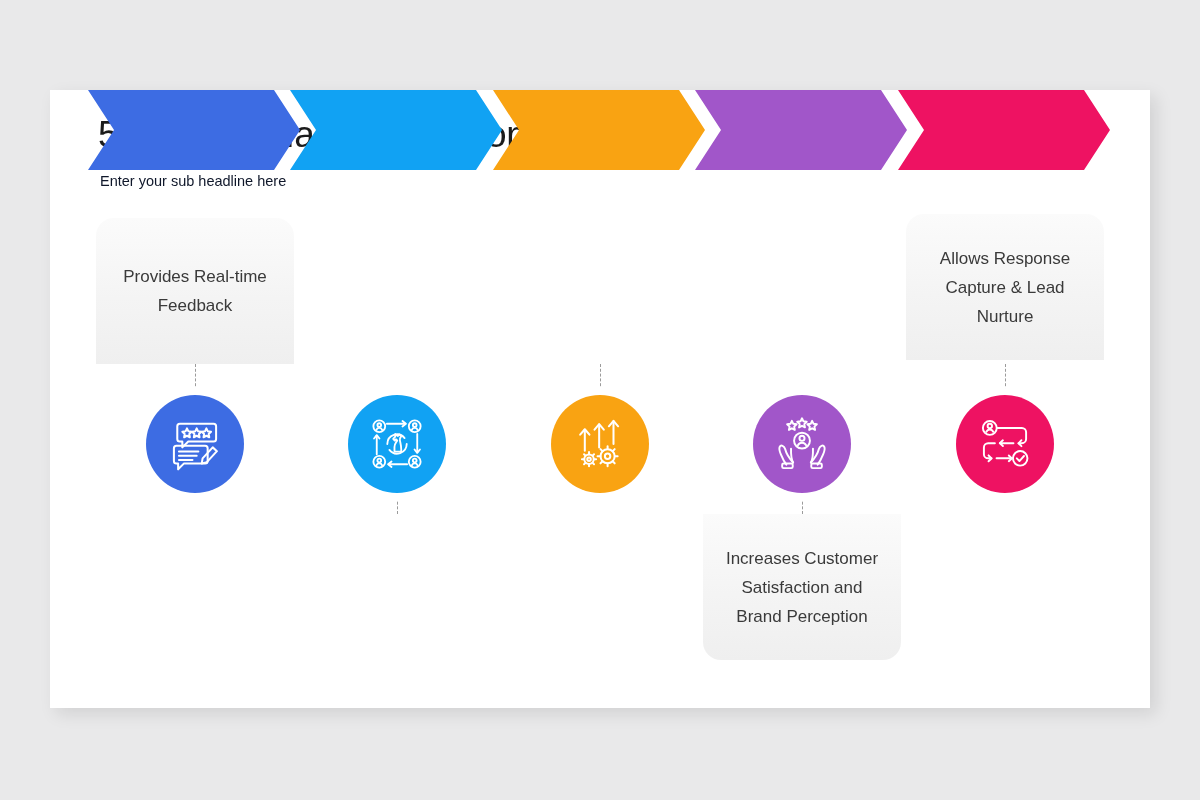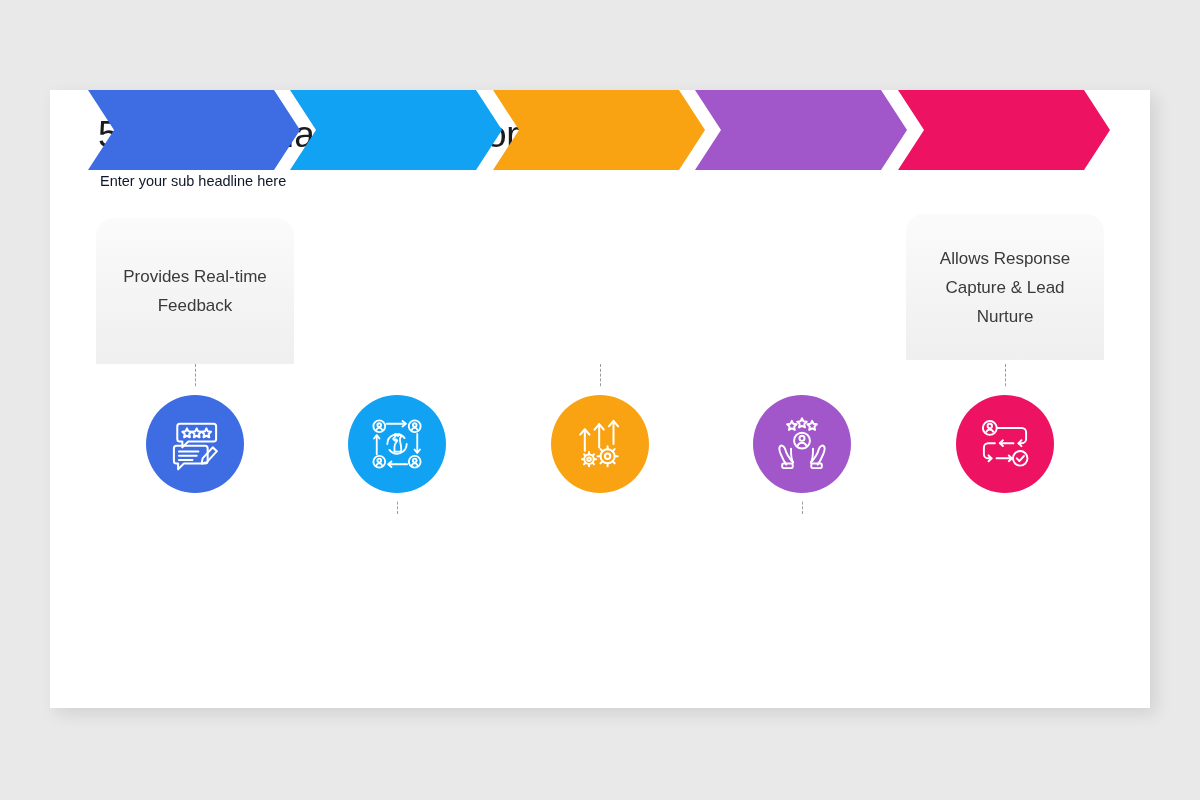--- a/index.html
+++ b/index.html
@@ -152,20 +152,23 @@
       <div class="node" style="left: 501px; top: 305px; background: rgb(249, 163, 18);">
         <svg viewBox="0 0 64 64">
           <use href="#ic-growth-arrows-gears-icon"></use>
         </svg>
       </div>
       <div class="dash" style="left: 752px; top: 407px; height: 17px;"></div>
       <div class="node" style="left: 703px; top: 305px; background: rgb(161, 86, 201);">
         <svg viewBox="0 0 64 64">
           <use href="#ic-hands-holding-customer-stars-icon"></use>
         </svg>
+      </div>
+      <div class="card bottom" style="left: 653px; top: 424px; height: 146px;">
+        <div class="card-text">Increases Customer Satisfaction and Brand Perception</div>
       </div>
       <div class="dash" style="left: 955px; top: 274px; height: 27px;"></div>
       <div class="node" style="left: 906px; top: 305px; background: rgb(238, 18, 98);">
         <svg viewBox="0 0 64 64">
           <use href="#ic-lead-nurture-flow-check-icon"></use>
         </svg>
       </div>
       <div class="card top" style="left: 856px; top: 124px; height: 146px;">
         <div class="card-text">Allows Response Capture &amp; Lead Nurture</div>
       </div>

